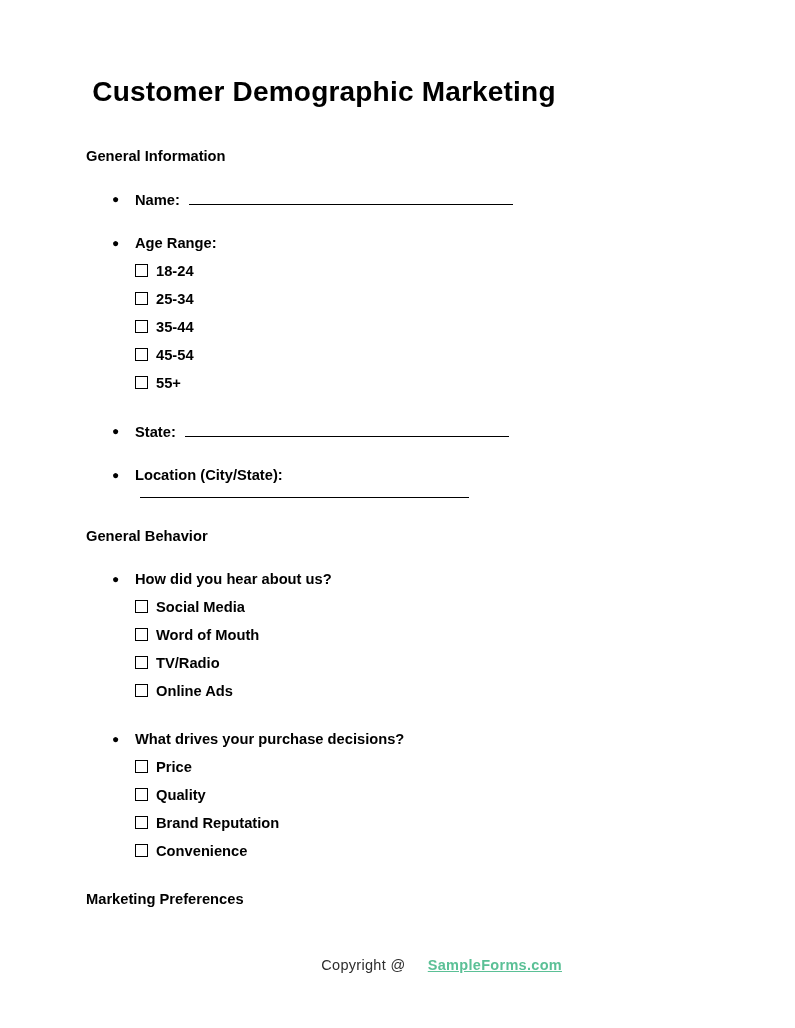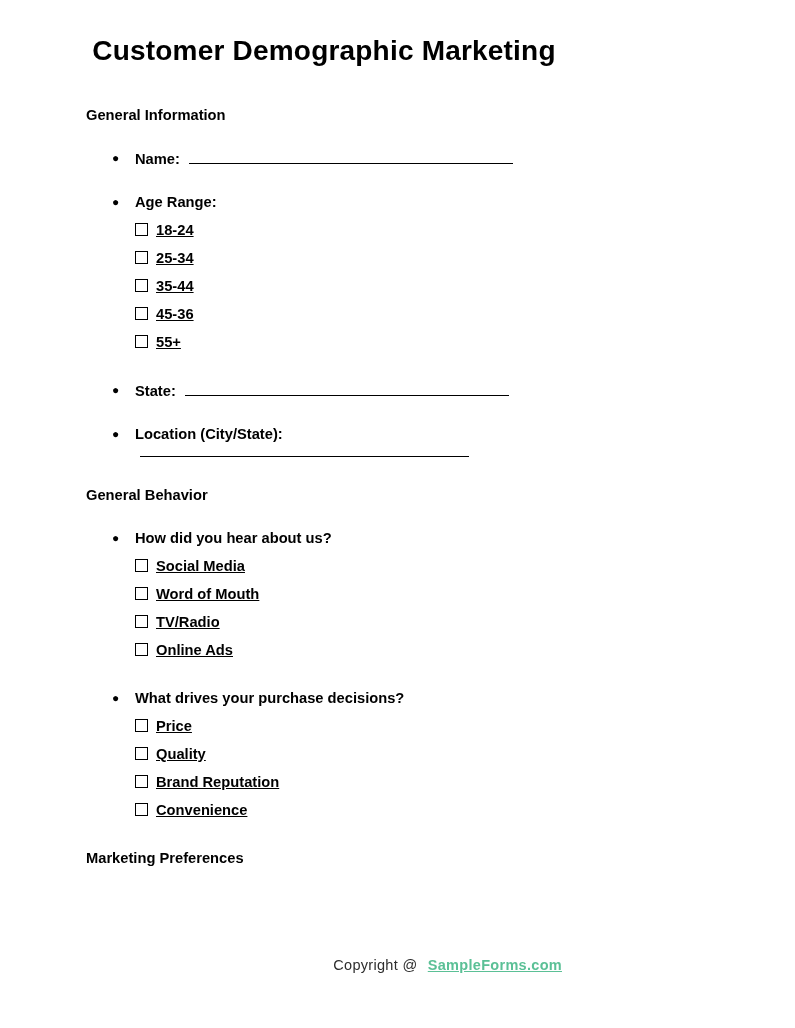--- a/index.html
+++ b/index.html
@@ -7,21 +7,21 @@
     width: 795px; height: 1028px;
     font-family: "Liberation Sans", sans-serif;
     color: #000000;
     position: relative;
     overflow: hidden;
   }
   .page {
     position: relative;
     width: 647px; height: 1028px;
     box-sizing: border-box;
-    padding: 35px 85px 0 86px;
+    padding: 76px 85px 0 86px;
   }
   h1.doc-title {
     font-size: 28px;
     font-weight: bold;
     line-height: 32px;
     text-align: center;
     letter-spacing: 0.2px;
     margin: 0 0 40px 0;
   }
   h2.section-heading {
@@ -41,21 +41,21 @@
     font-size: 14.7px;
     font-weight: bold;
   }
   .bullet {
     position: absolute;
     left: 26px; top: 0;
     font-size: 12px;
     line-height: 17px;
   }
   .li-head { line-height: 17px; margin-top: 36px; }
-  .check-group { margin-top: 5px; text-decoration: underline; }
+  .check-group { margin-top: 5px; }
   .check-line { line-height: 28px; white-space: nowrap; }
   .checkbox {
     display: inline-block;
     width: 11px; height: 11px;
     border: 1.6px solid #000;
     box-sizing: content-box;
     margin-right: 8px;
     vertical-align: -1px;
     background: #fff;
   }
@@ -73,21 +73,21 @@
     top: 957px;
     right: 85px;
     font-size: 14.5px;
     letter-spacing: 0.3px;
     white-space: nowrap;
   }
   .copyright-text { color: #2d2d2d; }
   a.footer-link {
     font-weight: bold;
     text-decoration: underline;
-    margin-left: 6px;
+    margin-left: 18px;
     cursor: pointer;
   }
 </style>
 </head>
 <body>
 
 <div class="page">
 
   <h1 class="doc-title">Customer Demographic Marketing</h1>
 
@@ -107,21 +107,21 @@
         <div class="check-line">
           <span class="checkbox"></span><span>18-24</span>
         </div>
         <div class="check-line">
           <span class="checkbox"></span><span>25-34</span>
         </div>
         <div class="check-line">
           <span class="checkbox"></span><span>35-44</span>
         </div>
         <div class="check-line">
-          <span class="checkbox"></span><span>45-36</span>
+          <span class="checkbox"></span><span>45-54</span>
         </div>
         <div class="check-line">
           <span class="checkbox"></span><span>55+</span>
         </div>
       </div>
     </li>
     <li>
       <span class="bullet">●</span>
       <span class="li-head">
         <span>State:</span>

